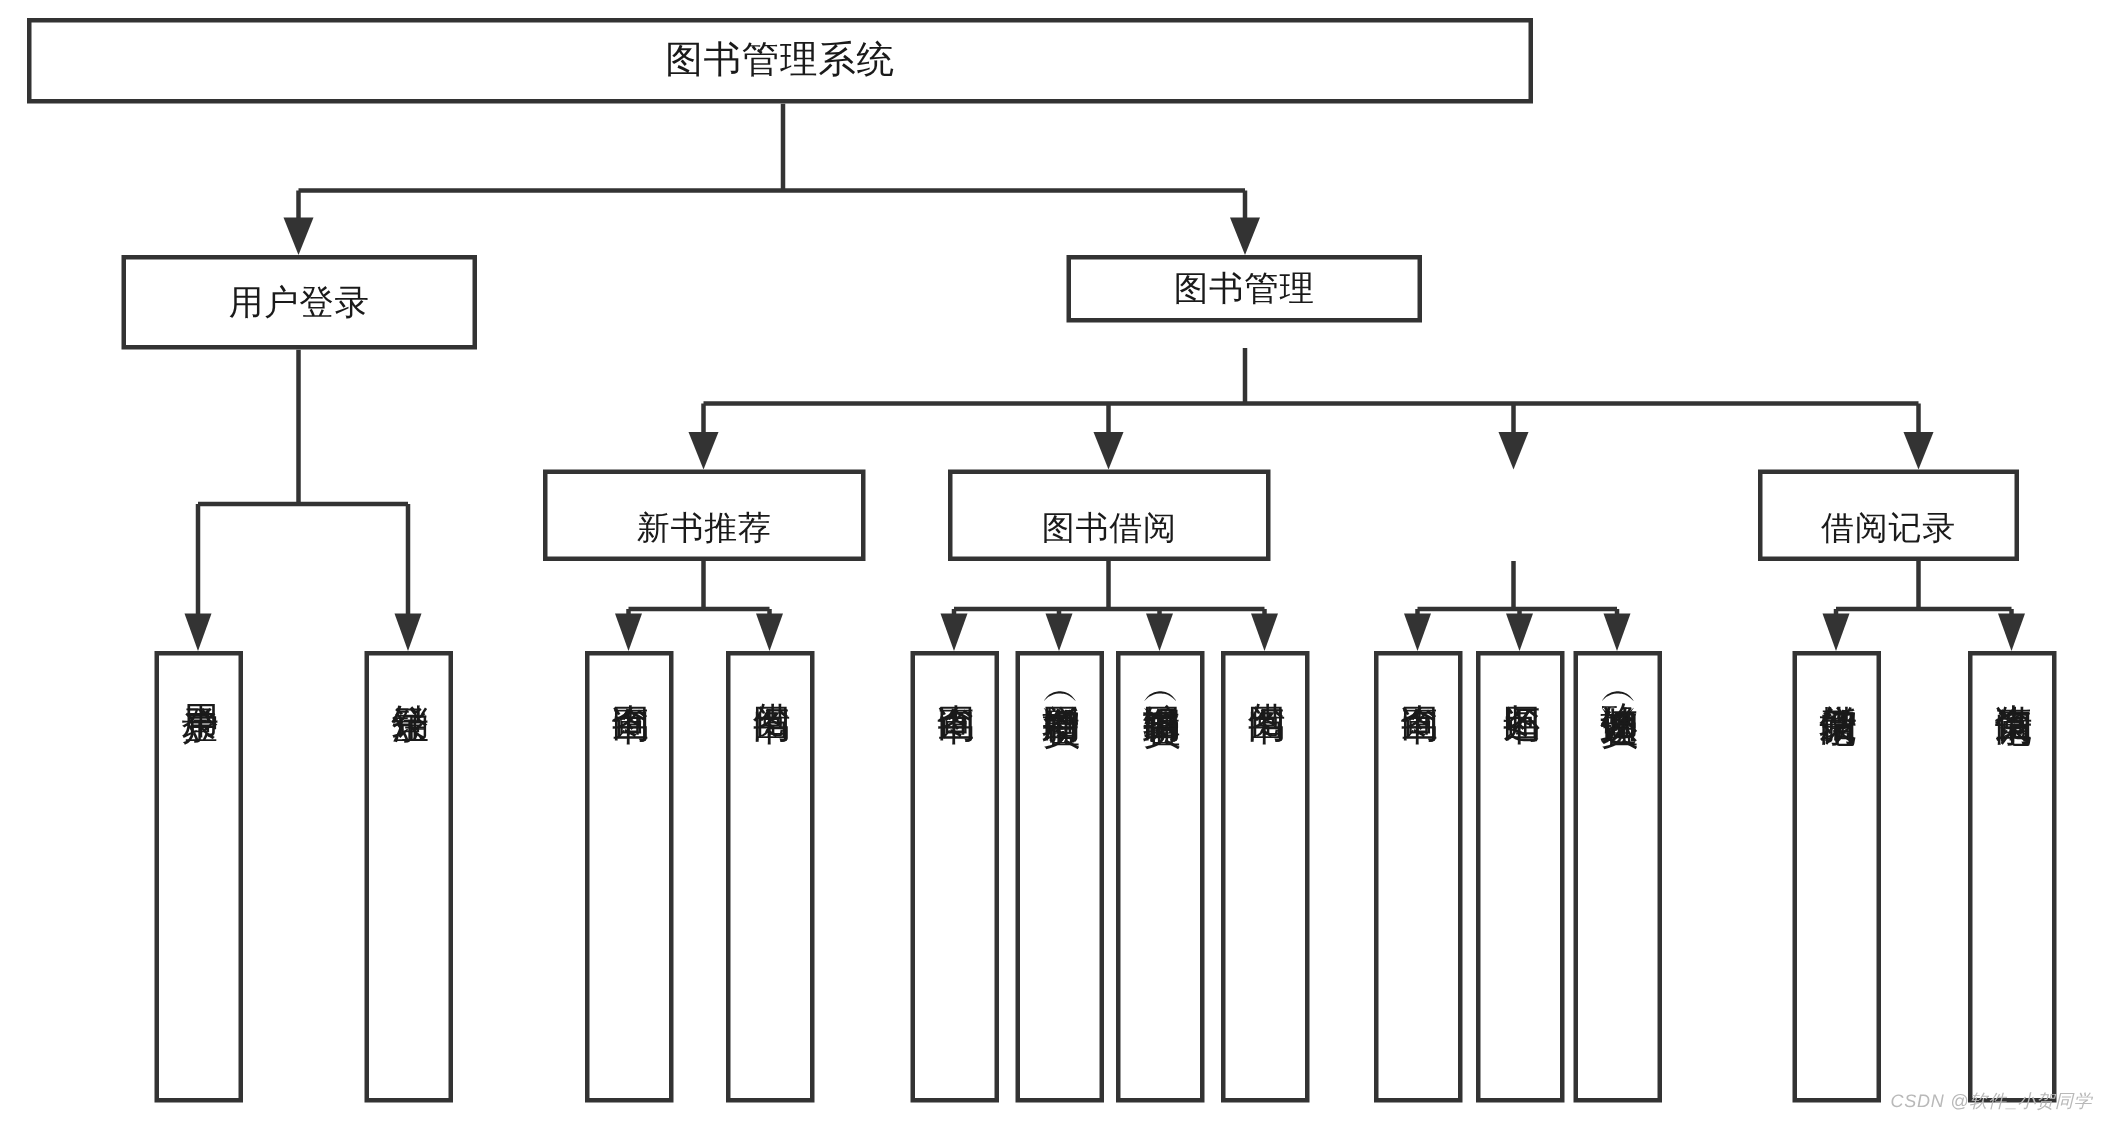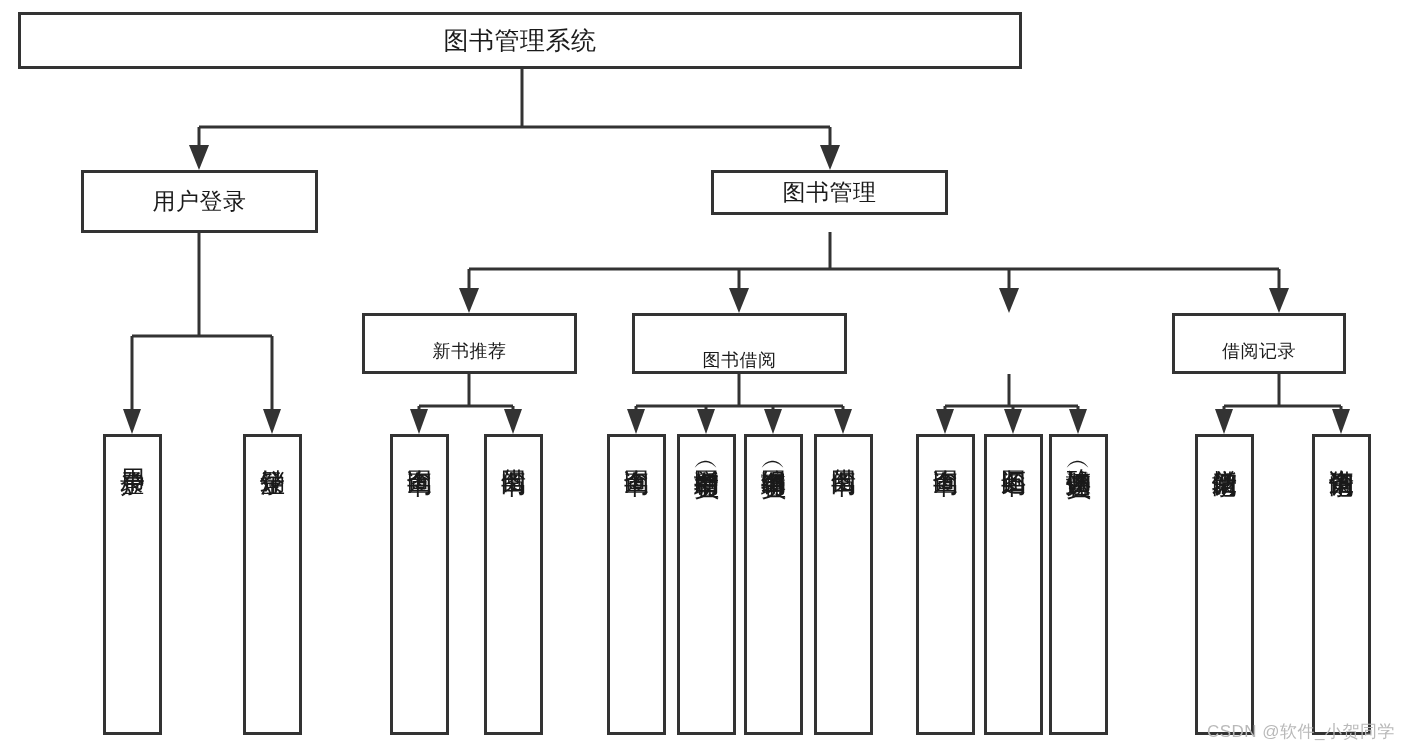--- a/index.html
+++ b/index.html
@@ -33,21 +33,21 @@
     letter-spacing: 0.5px;
   }
   .node.root .label {
     font-size: 25px;
     text-align: center;
   }
   .node.l1 .label {
     font-size: 23px;
   }
   .node.l2 .label {
-    font-size: 18px;
+    font-size: 22px;
     margin-top: 16px;
   }
   .node.leaf {
     align-items: flex-start;
     justify-content: center;
     padding-top: 12px;
   }
   .node.leaf .label {
     writing-mode: vertical-rl;
     text-orientation: upright;
@@ -61,24 +61,25 @@
     left: 0;
     top: 0;
     width: 1405px;
     height: 747px;
     pointer-events: none;
   }
   .watermark {
     position: absolute;
     right: 10px;
     bottom: 4px;
-    font-size: 17px;
+    font-size: 12px;
     color: #b9b9b9;
     letter-spacing: 0.5px;
     white-space: nowrap;
+    font-style: italic;
   }
 </style>
 </head>
 <body>
 
 <div id="canvas">
 
   <svg class="edges" viewBox="0 0 1405 747">
     <defs>
       <marker id="arrow" markerWidth="9" markerHeight="9" refX="4.2" refY="7.4" orient="auto-start-reverse" markerUnits="userSpaceOnUse">
@@ -163,21 +164,21 @@
   <div class="node l1" style="left:81px; top:170px; width:237px; height:63px;">
     <span class="label">用户登录</span>
   </div>
   <div class="node l1" style="left:711px; top:170px; width:237px; height:45px;">
     <span class="label">图书管理</span>
   </div>
 
   <div class="node l2" style="left:362px; top:313px; width:215px; height:61px;">
     <span class="label">新书推荐</span>
   </div>
-  <div class="node l2" style="left:632px; top:313px; width:215px; height:61px;align-items:flex-end;">
+  <div class="node l2" style="left:632px; top:313px; width:215px; height:61px;">
     <span class="label">图书借阅</span>
   </div>
   <div class="node l2" style="left:1172px; top:313px; width:174px; height:61px;">
     <span class="label">借阅记录</span>
   </div>
 
   <div class="node leaf" style="left:103px; top:434px; width:59px; height:301px;">
     <span class="label">用户登录</span>
   </div>
   <div class="node leaf" style="left:243px; top:434px; width:59px; height:301px;">

